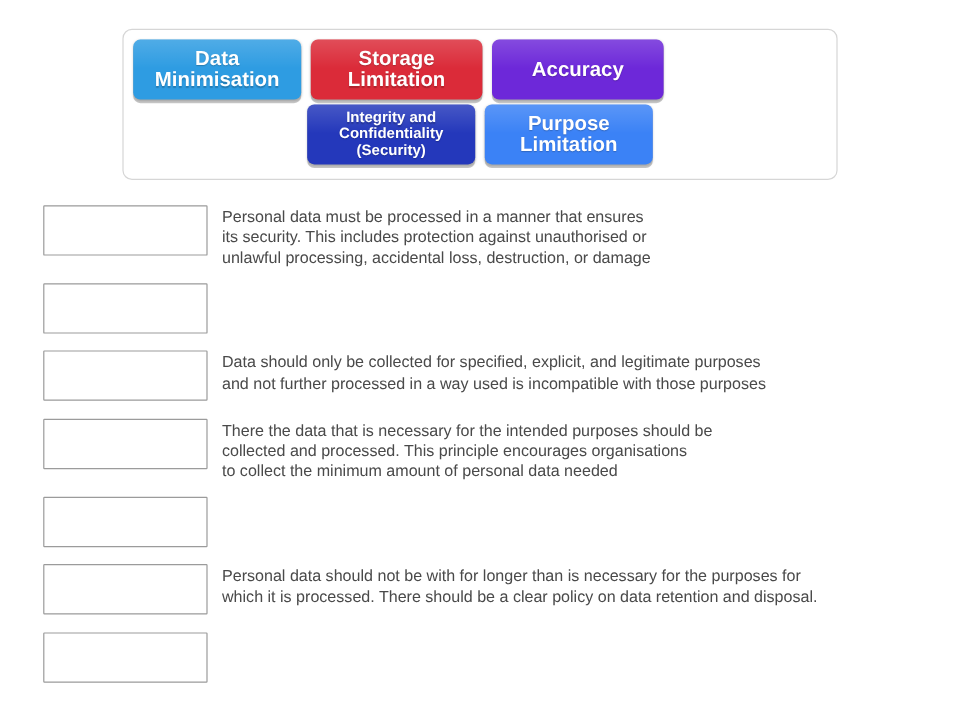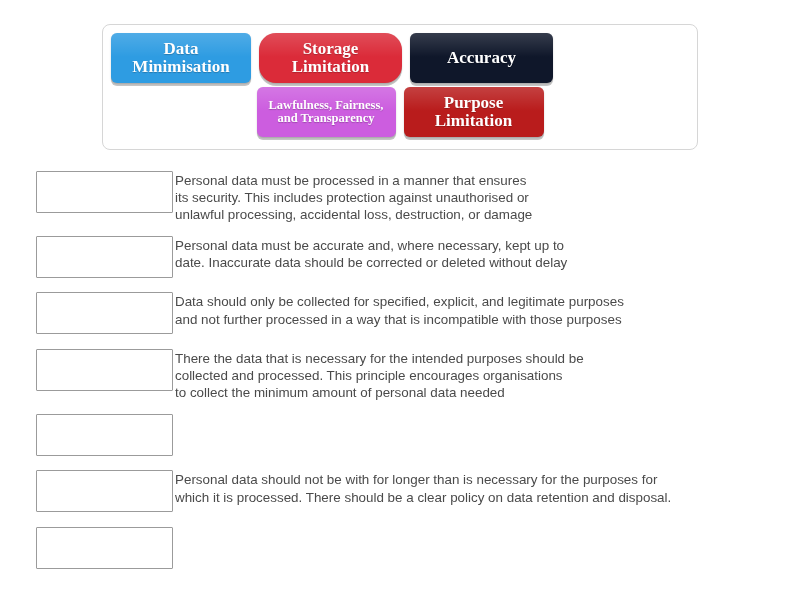--- a/index.html
+++ b/index.html
@@ -52,21 +52,20 @@
     text-align: center;
     color: #ffffff;
     font-weight: bold;
     line-height: 1.08;
     cursor: grab;
     user-select: none;
     padding: 2px 6px;
     box-shadow: 0 3px 0 rgba(0,0,0,0.22), 0 1px 2px rgba(0,0,0,0.18);
     text-shadow: 0 1px 1px rgba(0,0,0,0.22);
     overflow: hidden;
-    font-family: Liberation Serif, serif;
   }
   .tile::after {
     
     content: "";
     position: absolute;
     left: 0; right: 0; top: 0;
     height: 48%;
     background: linear-gradient(rgba(255,255,255,0.16), rgba(255,255,255,0));
     pointer-events: none;
   }
@@ -103,80 +102,78 @@
     width: 137px;
     height: 42px;
     box-sizing: border-box;
     border: 1px solid #9b9b9b;
     background: #ffffff;
     border-radius: 1px;
     cursor: pointer;
   }
   .answer-text {
     flex: 1 1 auto;
-    margin-left: 2px;
+    margin-left: 12px;
     font-size: 13.4px;
     line-height: 1.28;
     color: #4a4a4a;
     padding-top: 1px;
     white-space: pre-line;
   }
 </style>
 </head>
 <body>
 
 <div id="tile-tray">
 
   <div class="tile-row" id="tile-row-1">
     <div class="tile" id="tile-data-minimisation" style="background: rgb(46, 156, 226);">
       <span class="tile-label">Data
 Minimisation</span>
     </div>
-    <div class="tile" id="tile-storage-limitation" style="background: rgb(219, 43, 57); border-radius: 17px;">
+    <div class="tile" id="tile-storage-limitation" style="background: rgb(219, 43, 57);">
       <span class="tile-label">Storage
 Limitation</span>
     </div>
-    <div class="tile" id="tile-accuracy" style="background: #0f172a;">
+    <div class="tile" id="tile-accuracy" style="background: #6d28d9;">
       <span class="tile-label">Accuracy</span>
     </div>
   </div>
 
   <div class="tile-row" id="tile-row-2">
-    <div class="tile" id="tile-lawfulness" style="background: rgb(204, 93, 223);">
-      <span class="tile-label">Lawfulness,
-Fairness, and
-Transparency</span>
+    <div class="tile" id="tile-integrity" style="background: rgb(36, 56, 187);">
+      <span class="tile-label">Integrity and
+Confidentiality
+(Security)</span>
     </div>
-    <div class="tile" id="tile-purpose" style="background: #b91c1c;">
+    <div class="tile" id="tile-purpose" style="background: #3b82f6;">
       <span class="tile-label">Purpose
 Limitation</span>
     </div>
   </div>
 
 </div>
 
 <div id="answer-list">
 
   <div class="answer-row">
     <div class="drop-zone"></div>
     <div class="answer-text">Personal data must be processed in a manner that ensures
 its security. This includes protection against unauthorised or
 unlawful processing, accidental loss, destruction, or damage</div>
   </div>
 
   <div class="answer-row">
     <div class="drop-zone"></div>
-    <div class="answer-text">Personal data must be accurate and, where necessary, kept up to
-date. Inaccurate data should be corrected or deleted without delay</div>
   </div>
 
   <div class="answer-row">
     <div class="drop-zone"></div>
     <div class="answer-text">Data should only be collected for specified, explicit, and legitimate purposes
-and not further processed in a way that is incompatible with those purposes</div>
+and not further processed in a way used is incompatible with those purposes</div>
   </div>
 
   <div class="answer-row">
     <div class="drop-zone"></div>
     <div class="answer-text">There the data that is necessary for the intended purposes should be
 collected and processed. This principle encourages organisations
 to collect the minimum amount of personal data needed</div>
   </div>
 
   <div class="answer-row">

